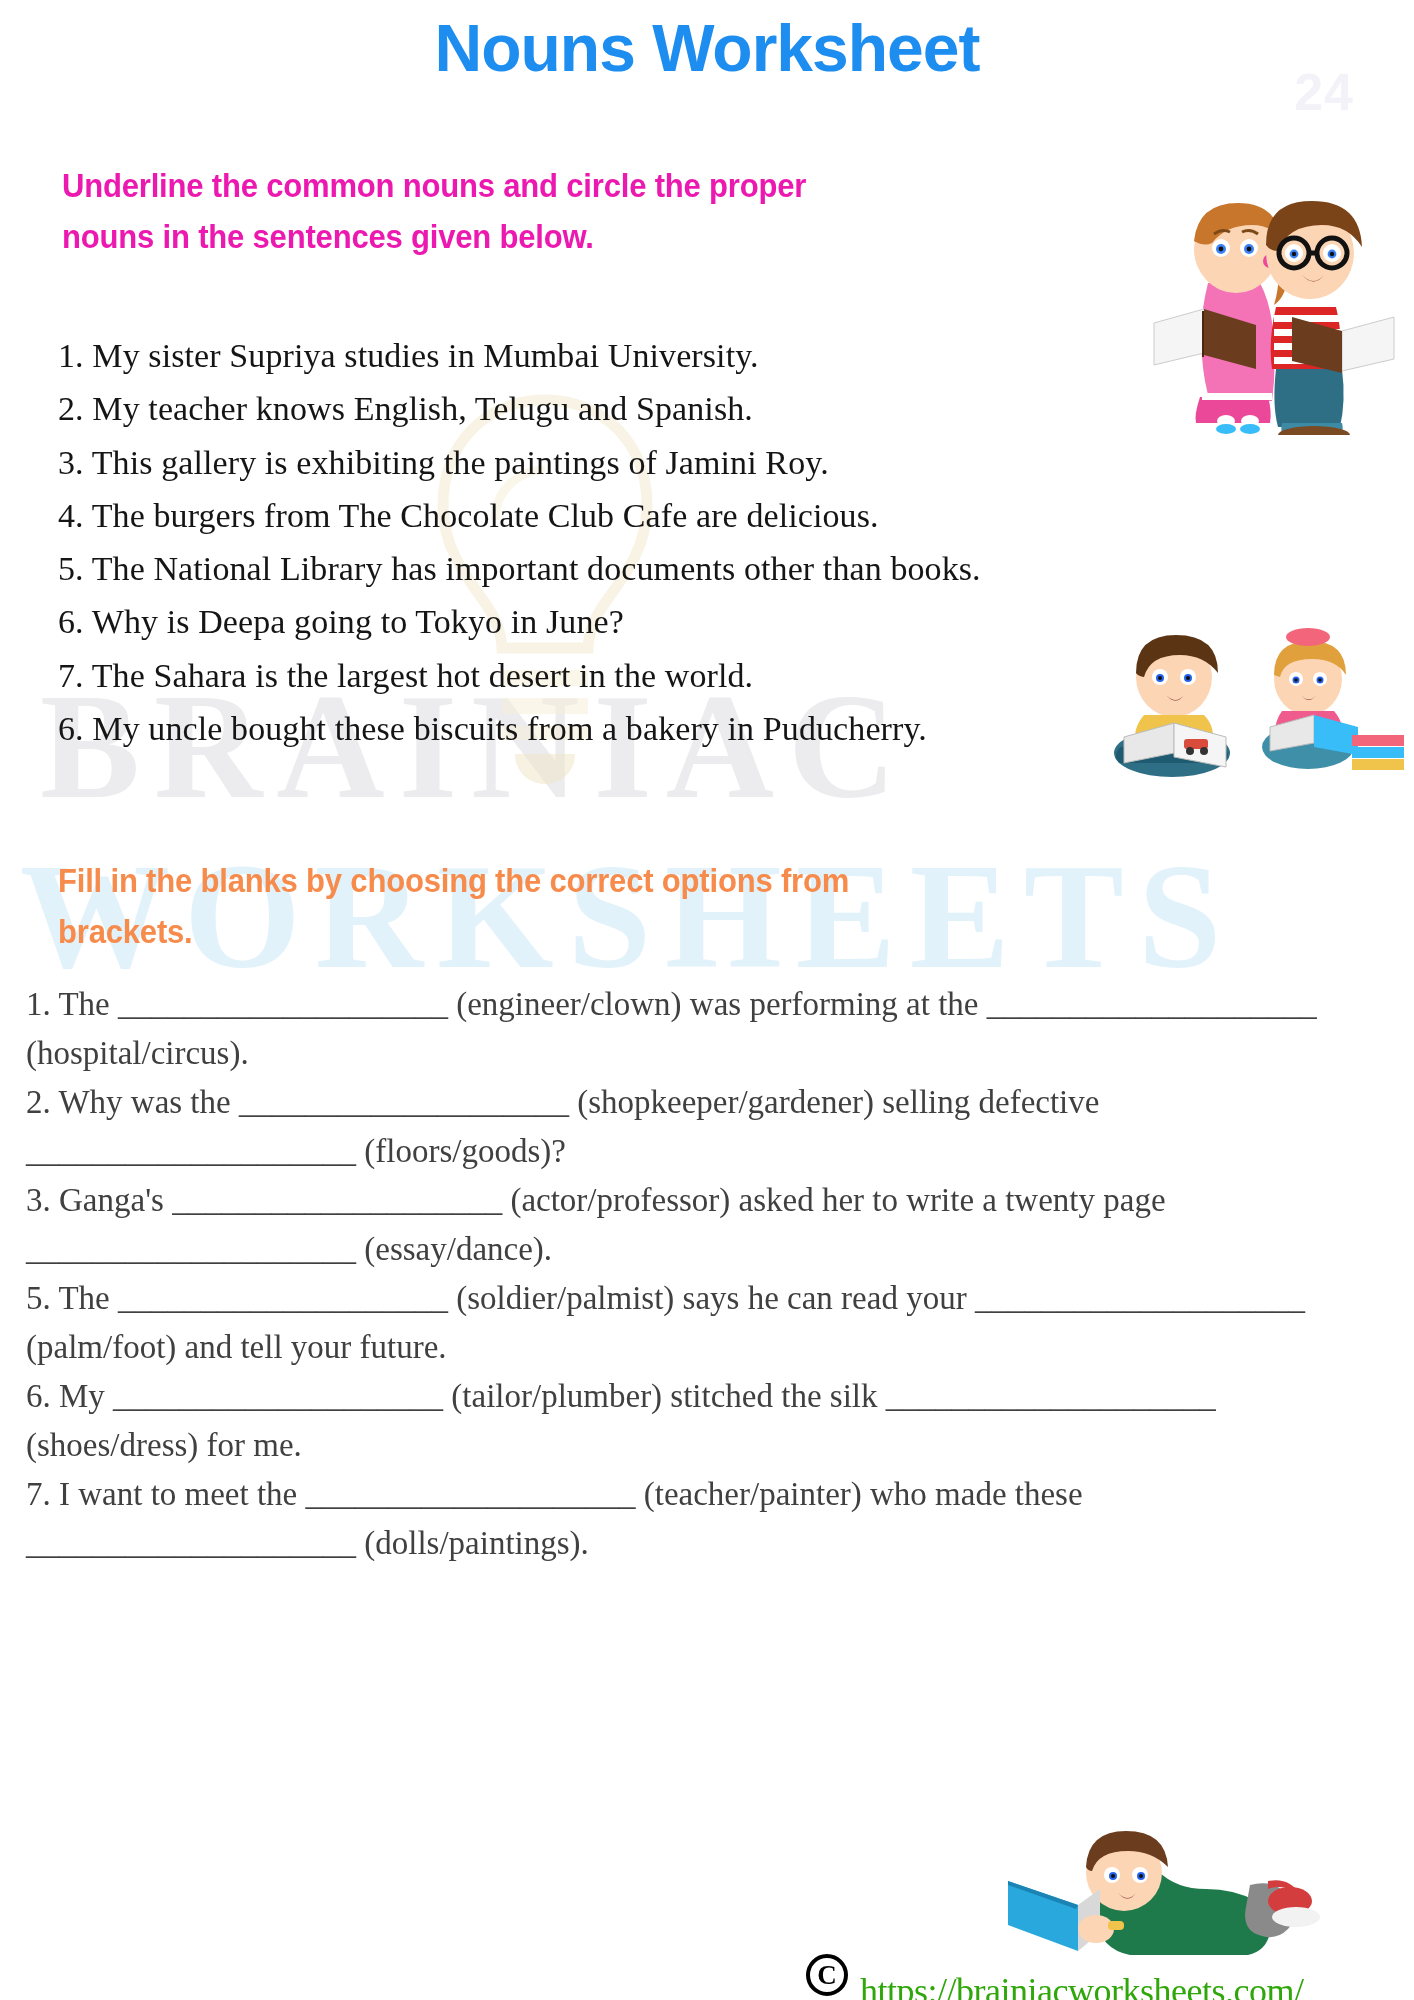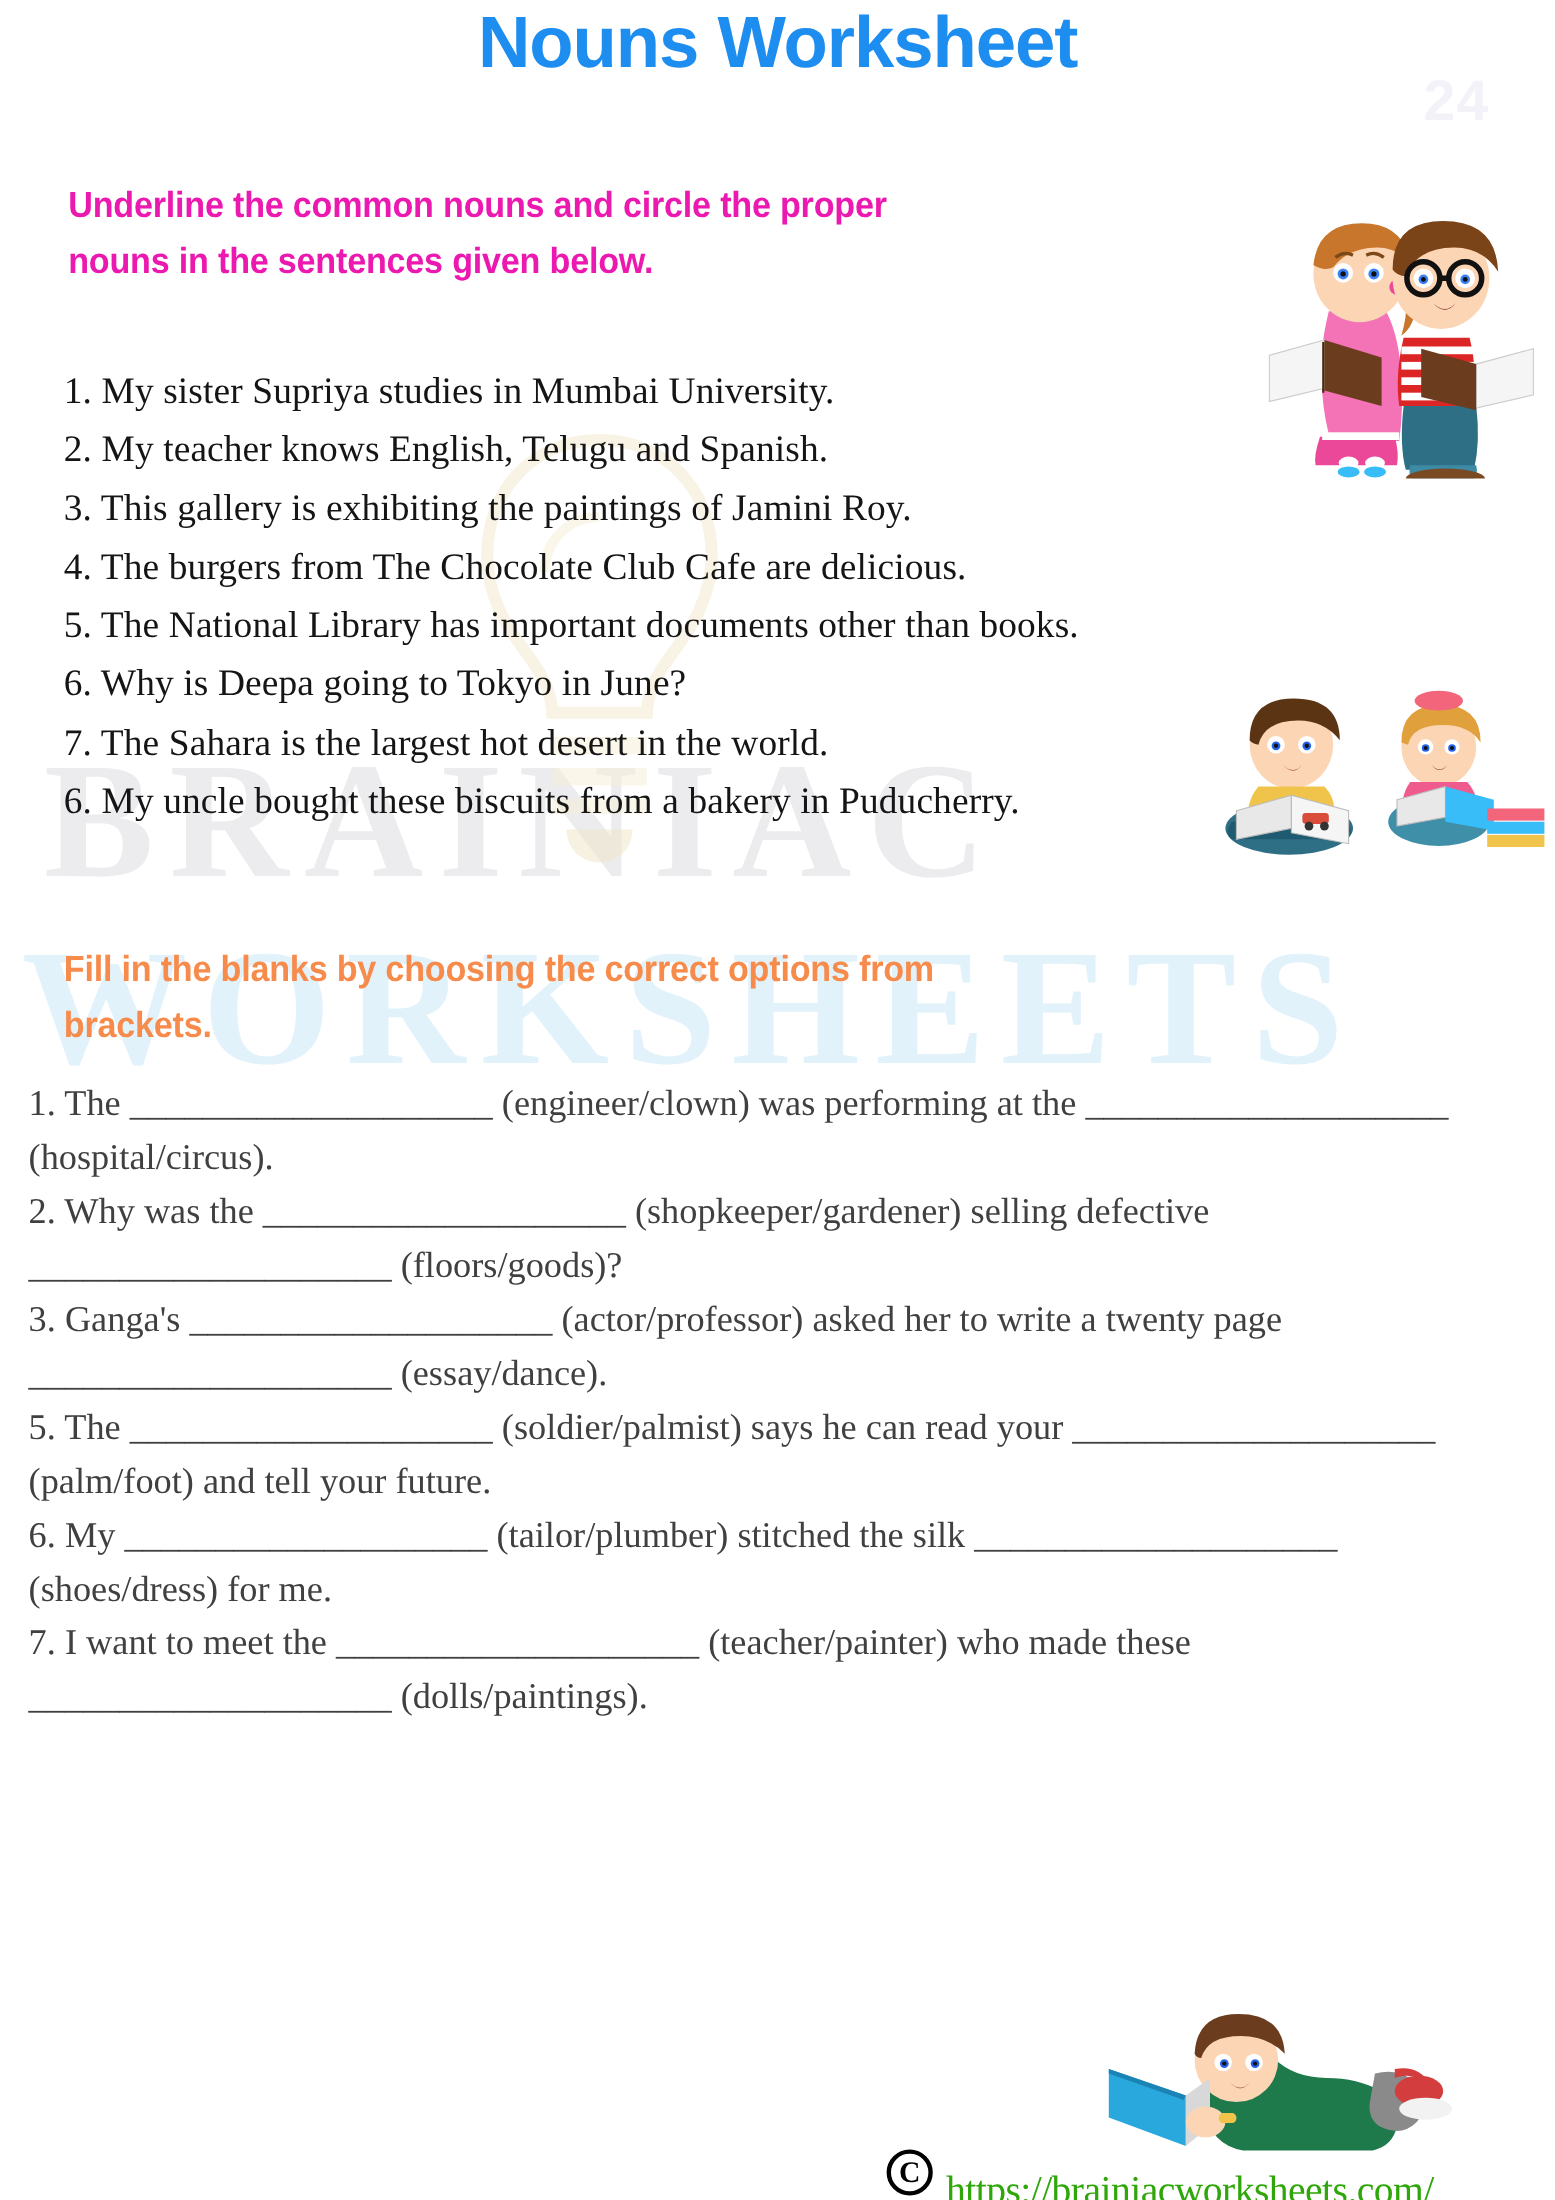--- a/index.html
+++ b/index.html
@@ -73,21 +73,21 @@
     padding: 0;
   }
 
   .title {
     text-align: center;
     font-family: "Liberation Sans", sans-serif;
     font-weight: bold;
     font-size: 66px;
     color: #1d8df0;
     letter-spacing: -1px;
-    padding-top: 2px;
+    padding-top: 12px;
     line-height: 1.1;
   }
 
   .instruction {
     font-family: "Liberation Sans", sans-serif;
     font-weight: bold;
     font-size: 33px;
     line-height: 1.55;
     letter-spacing: -0.2px;
     transform: scaleX(0.94);

